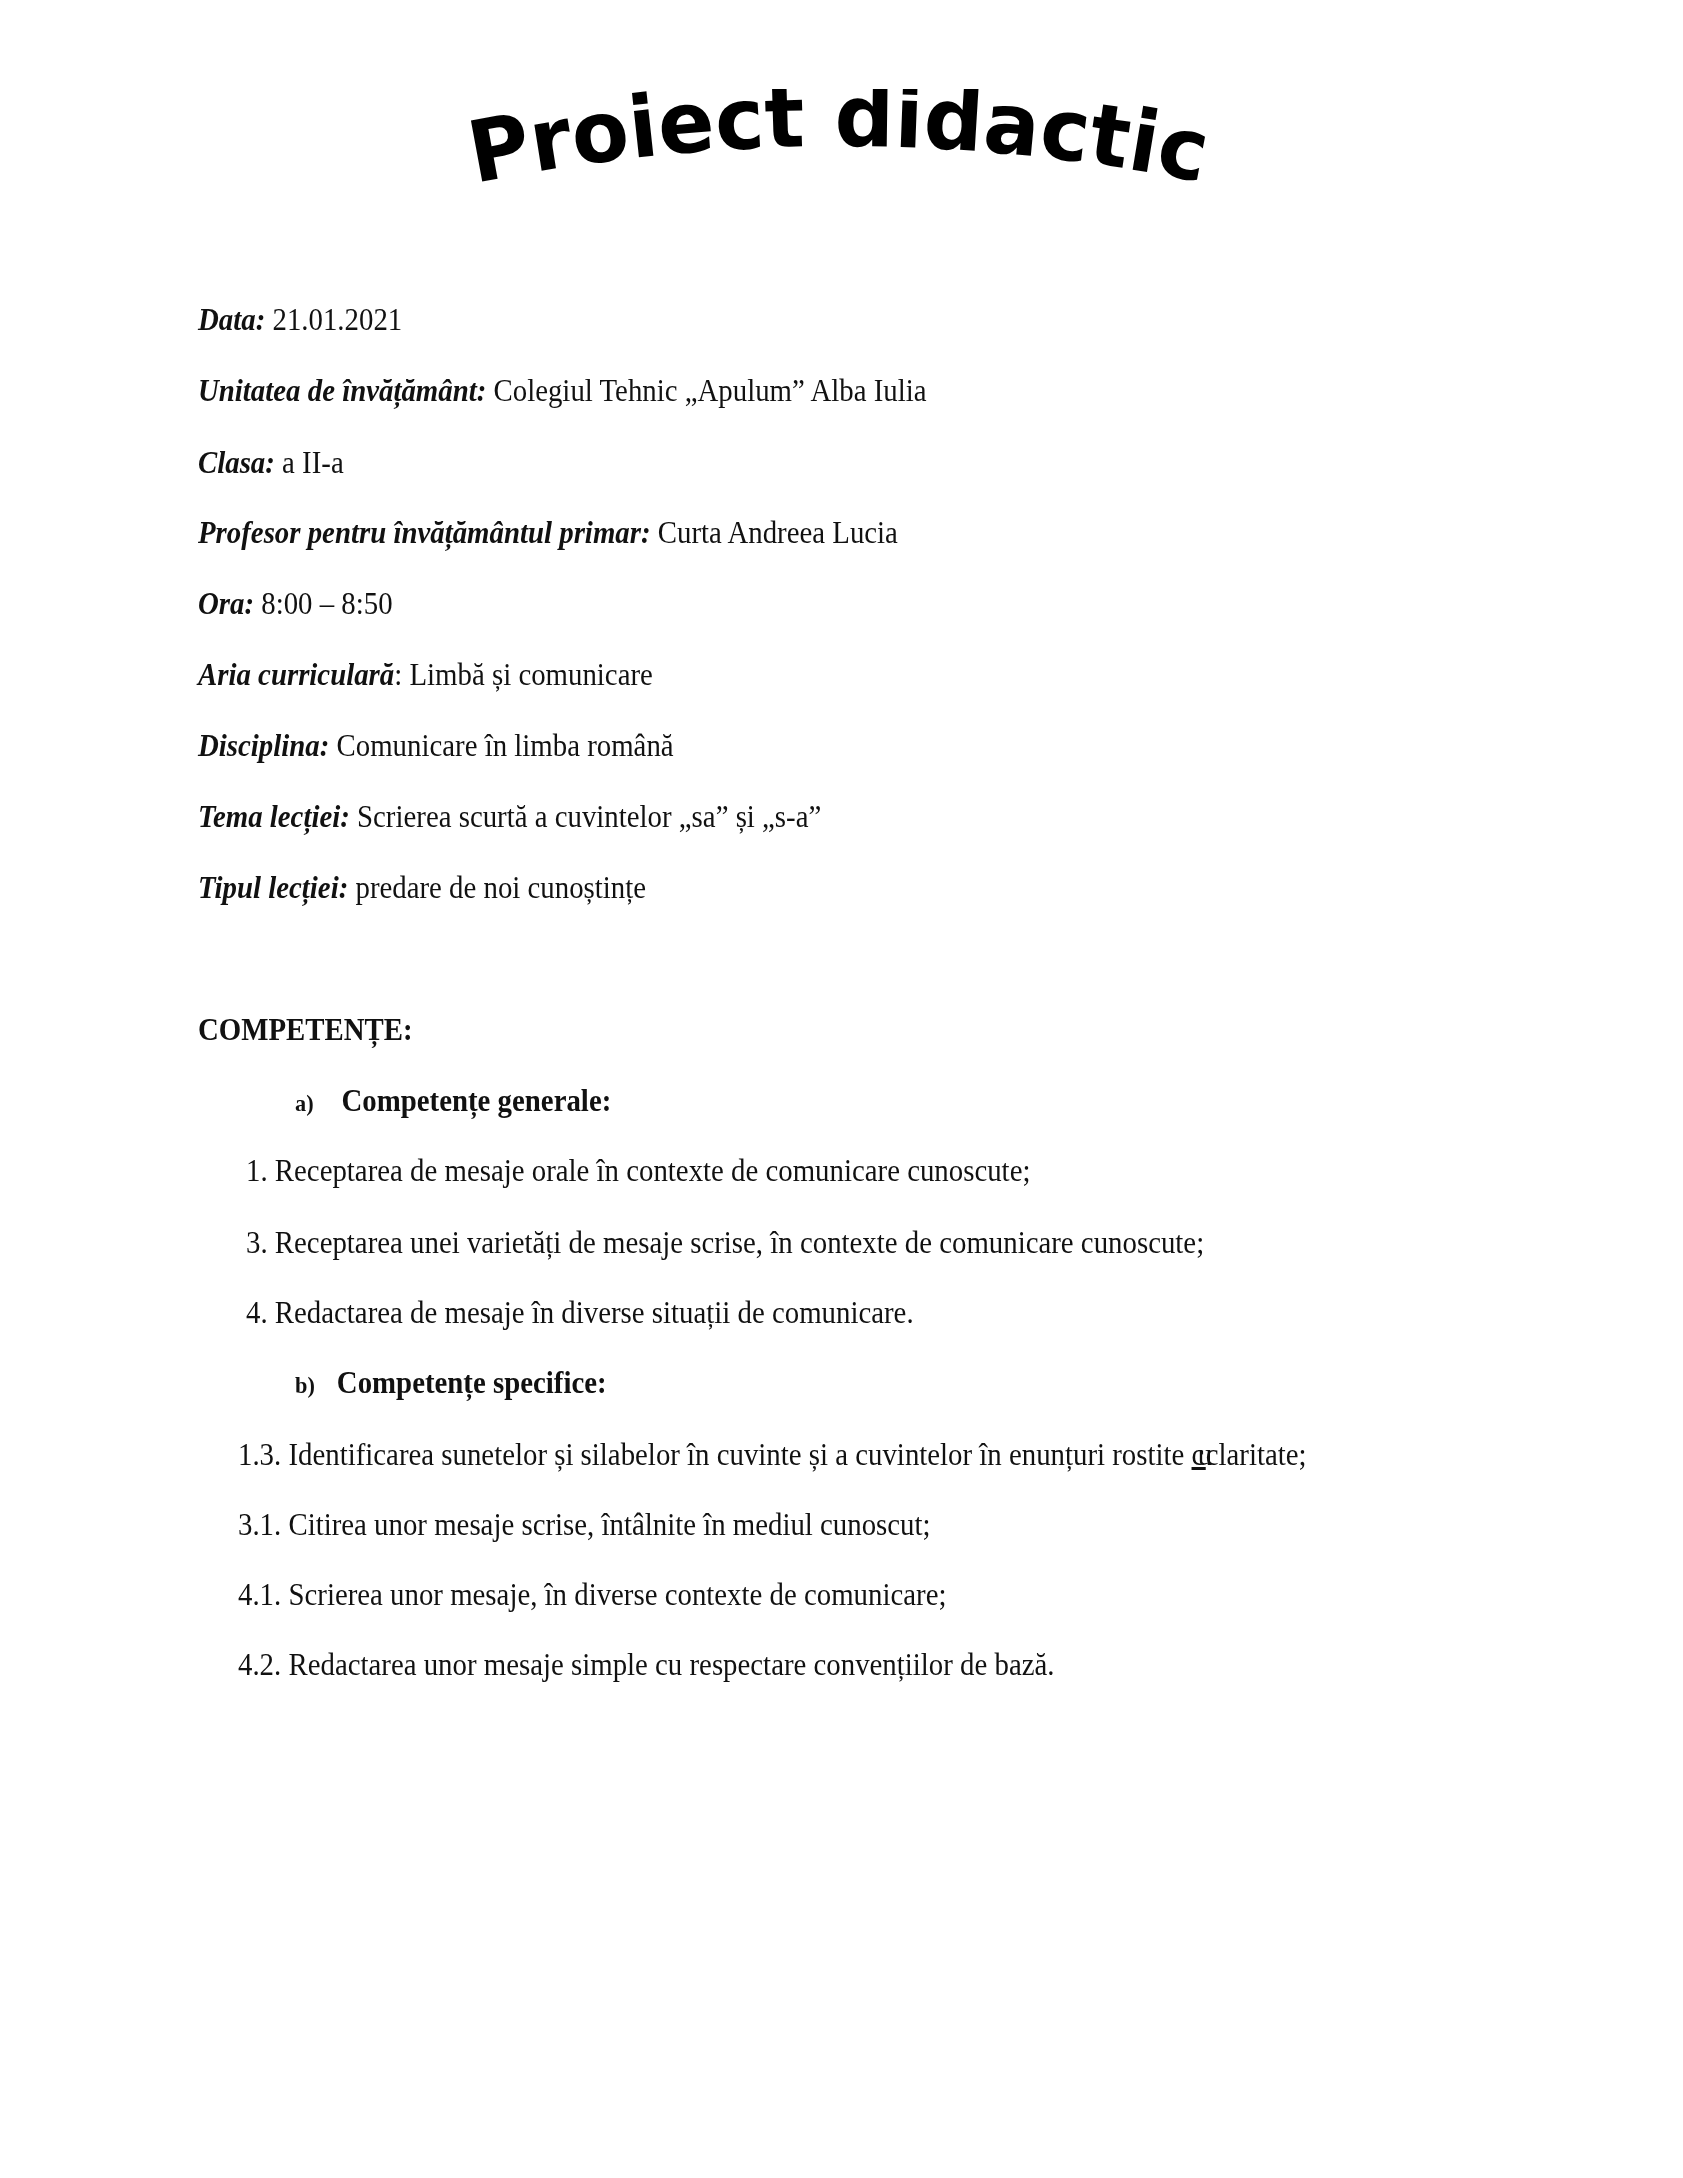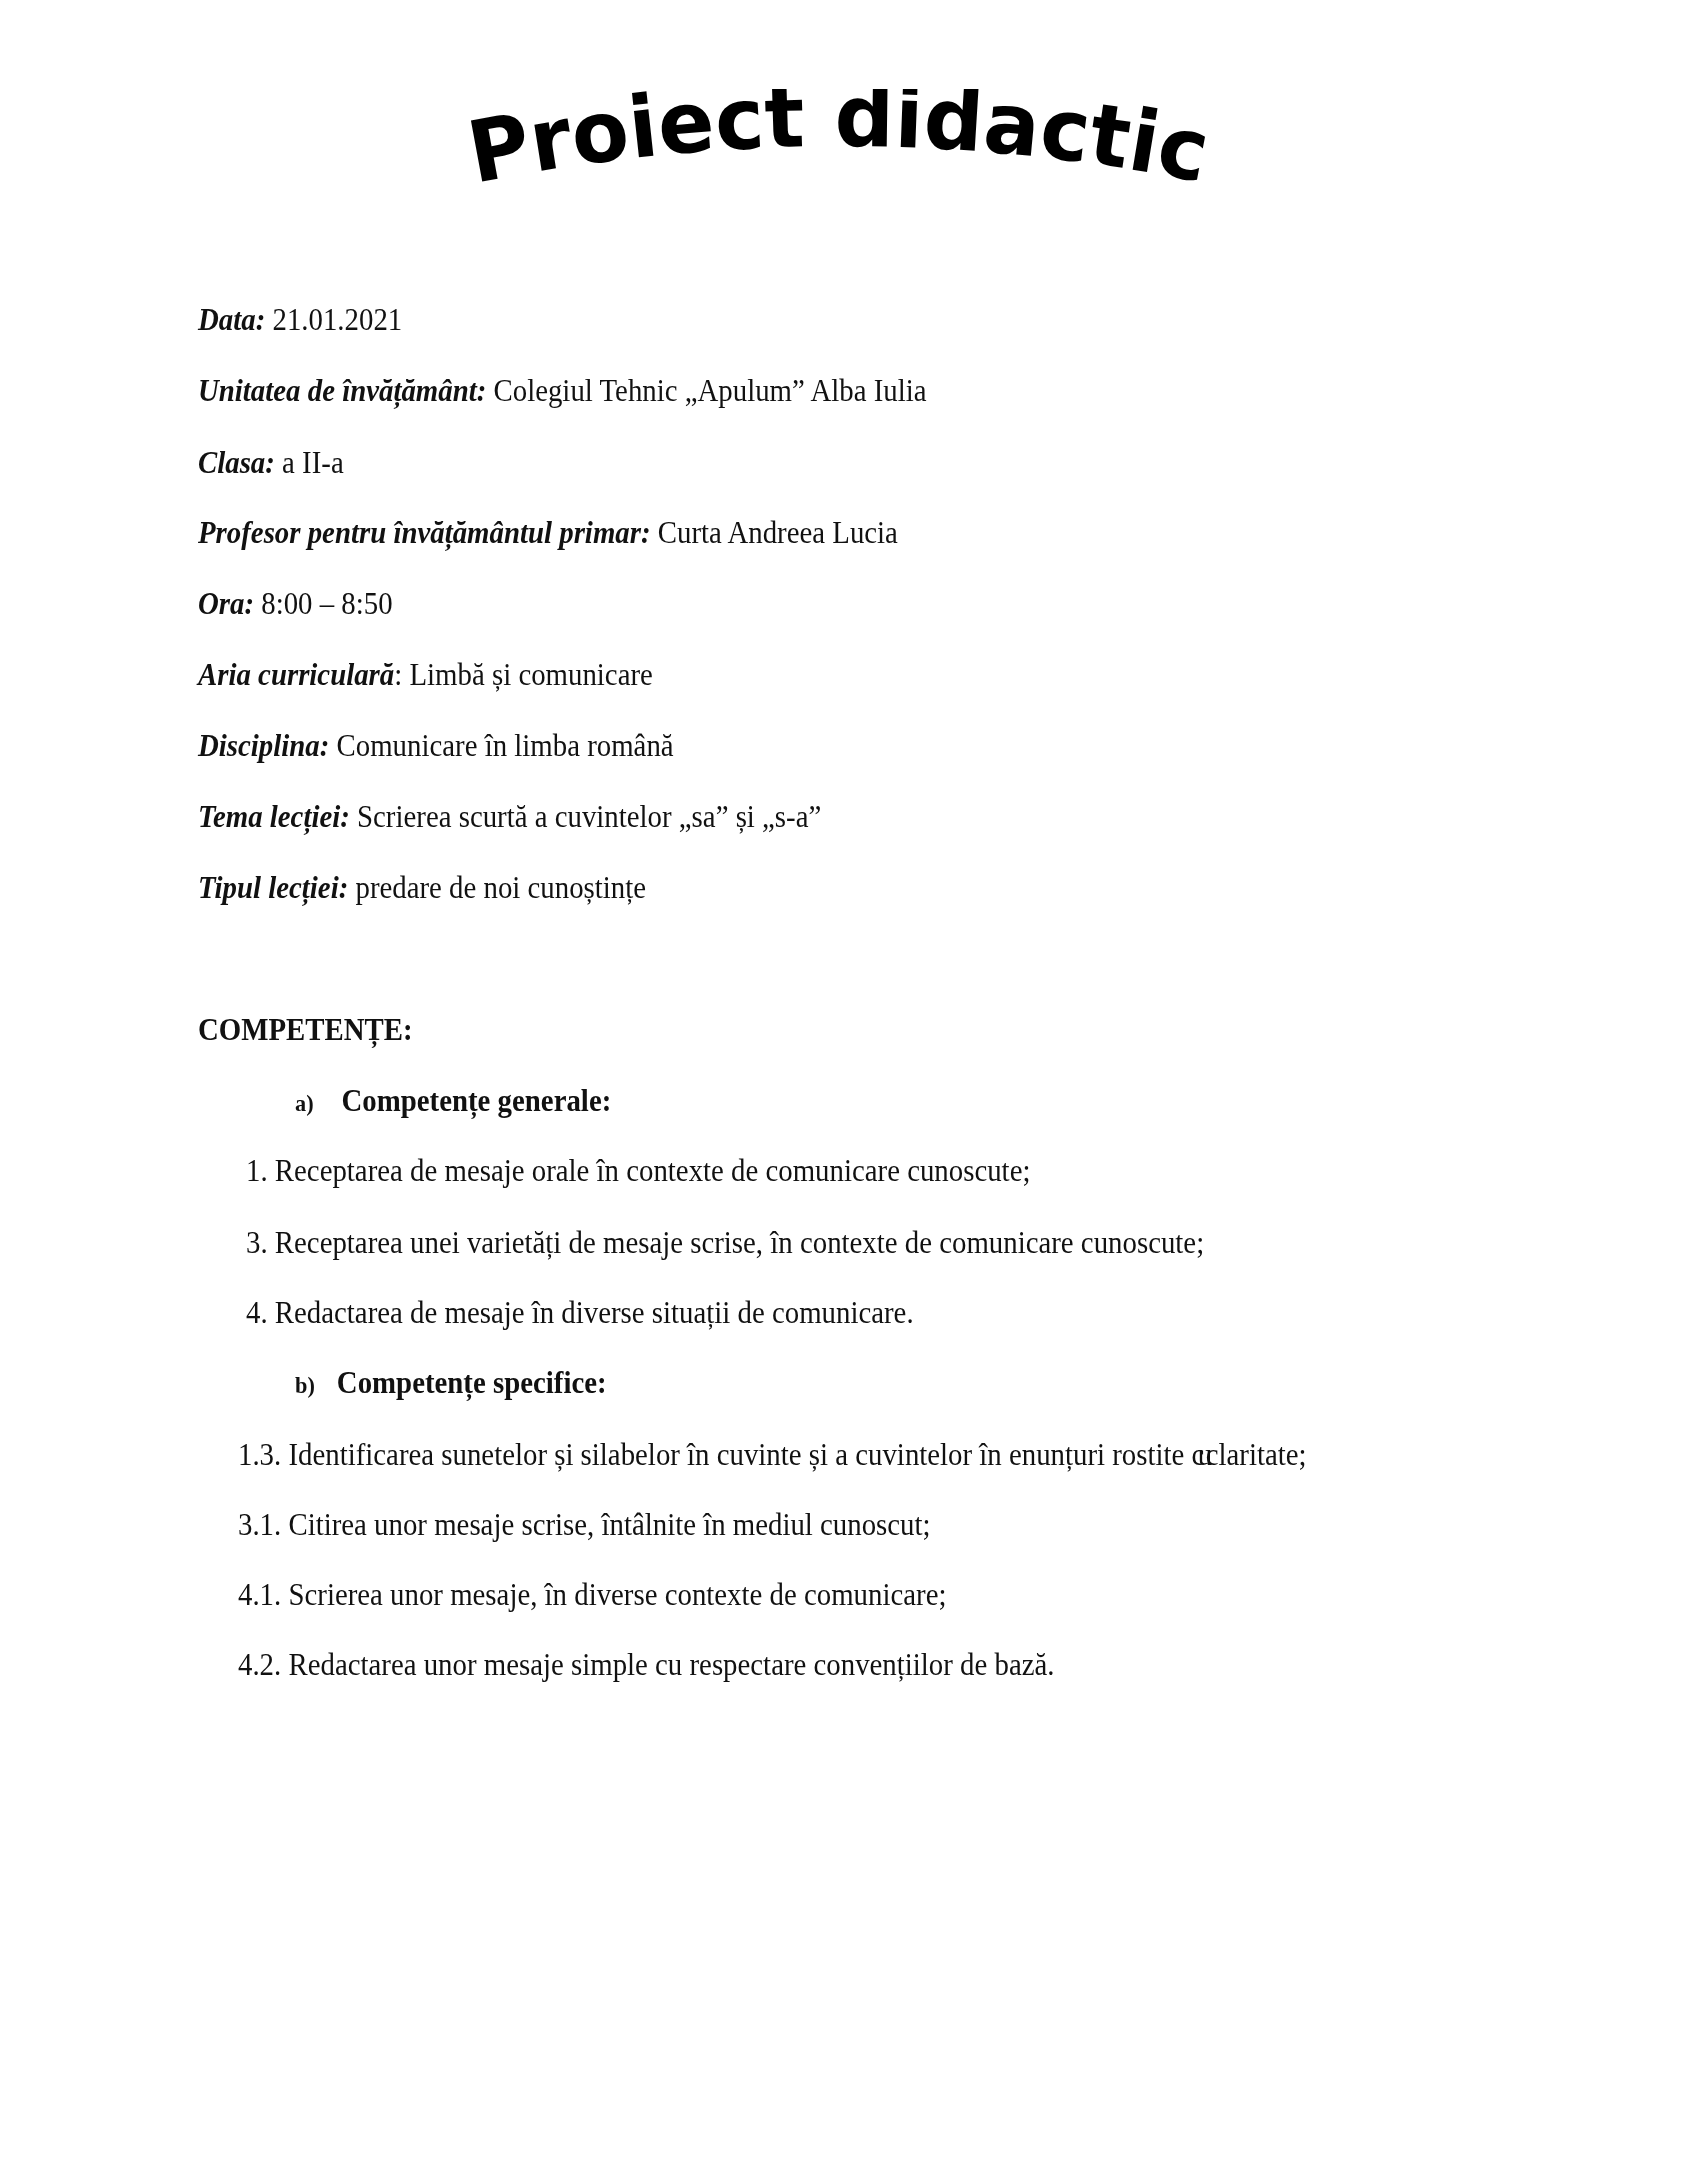--- a/index.html
+++ b/index.html
@@ -6,21 +6,21 @@
   body { width: 1683px; height: 2178px; position: relative; overflow: hidden;
          font-family: "Liberation Serif", serif; color: #111; }
   .title { position: absolute; left: 465px; top: 89px; width: 752px; height: 109px; }
   .title svg { width: 100%; height: 100%; }
   .line { position: absolute; left: 198px; font-size: 31px; line-height: 40px; white-space: nowrap;
           transform: scaleX(0.93); transform-origin: left center; }
   .lbl { font-weight: bold; font-style: italic; }
   .heading { font-weight: bold; }
   .sub-marker { font-weight: bold; font-size: 24px; display: inline-block; width: 50px; }
   .sub-label { font-weight: bold; }
-  .overlap { letter-spacing: -7px; }
+  .overlap { letter-spacing: -7px; text-decoration: underline; }
 </style>
 </head>
 <body>
 
 <div class="title">
   <svg viewBox="0 0 760 110" preserveAspectRatio="none">
     <defs>
       <path id="arc" d="M 10 95 Q 380 20 750 95" fill="none"></path>
     </defs>
     <text font-family="'DejaVu Sans', sans-serif" font-weight="bold" font-size="86" fill="#000" textLength="740" lengthAdjust="spacingAndGlyphs">

